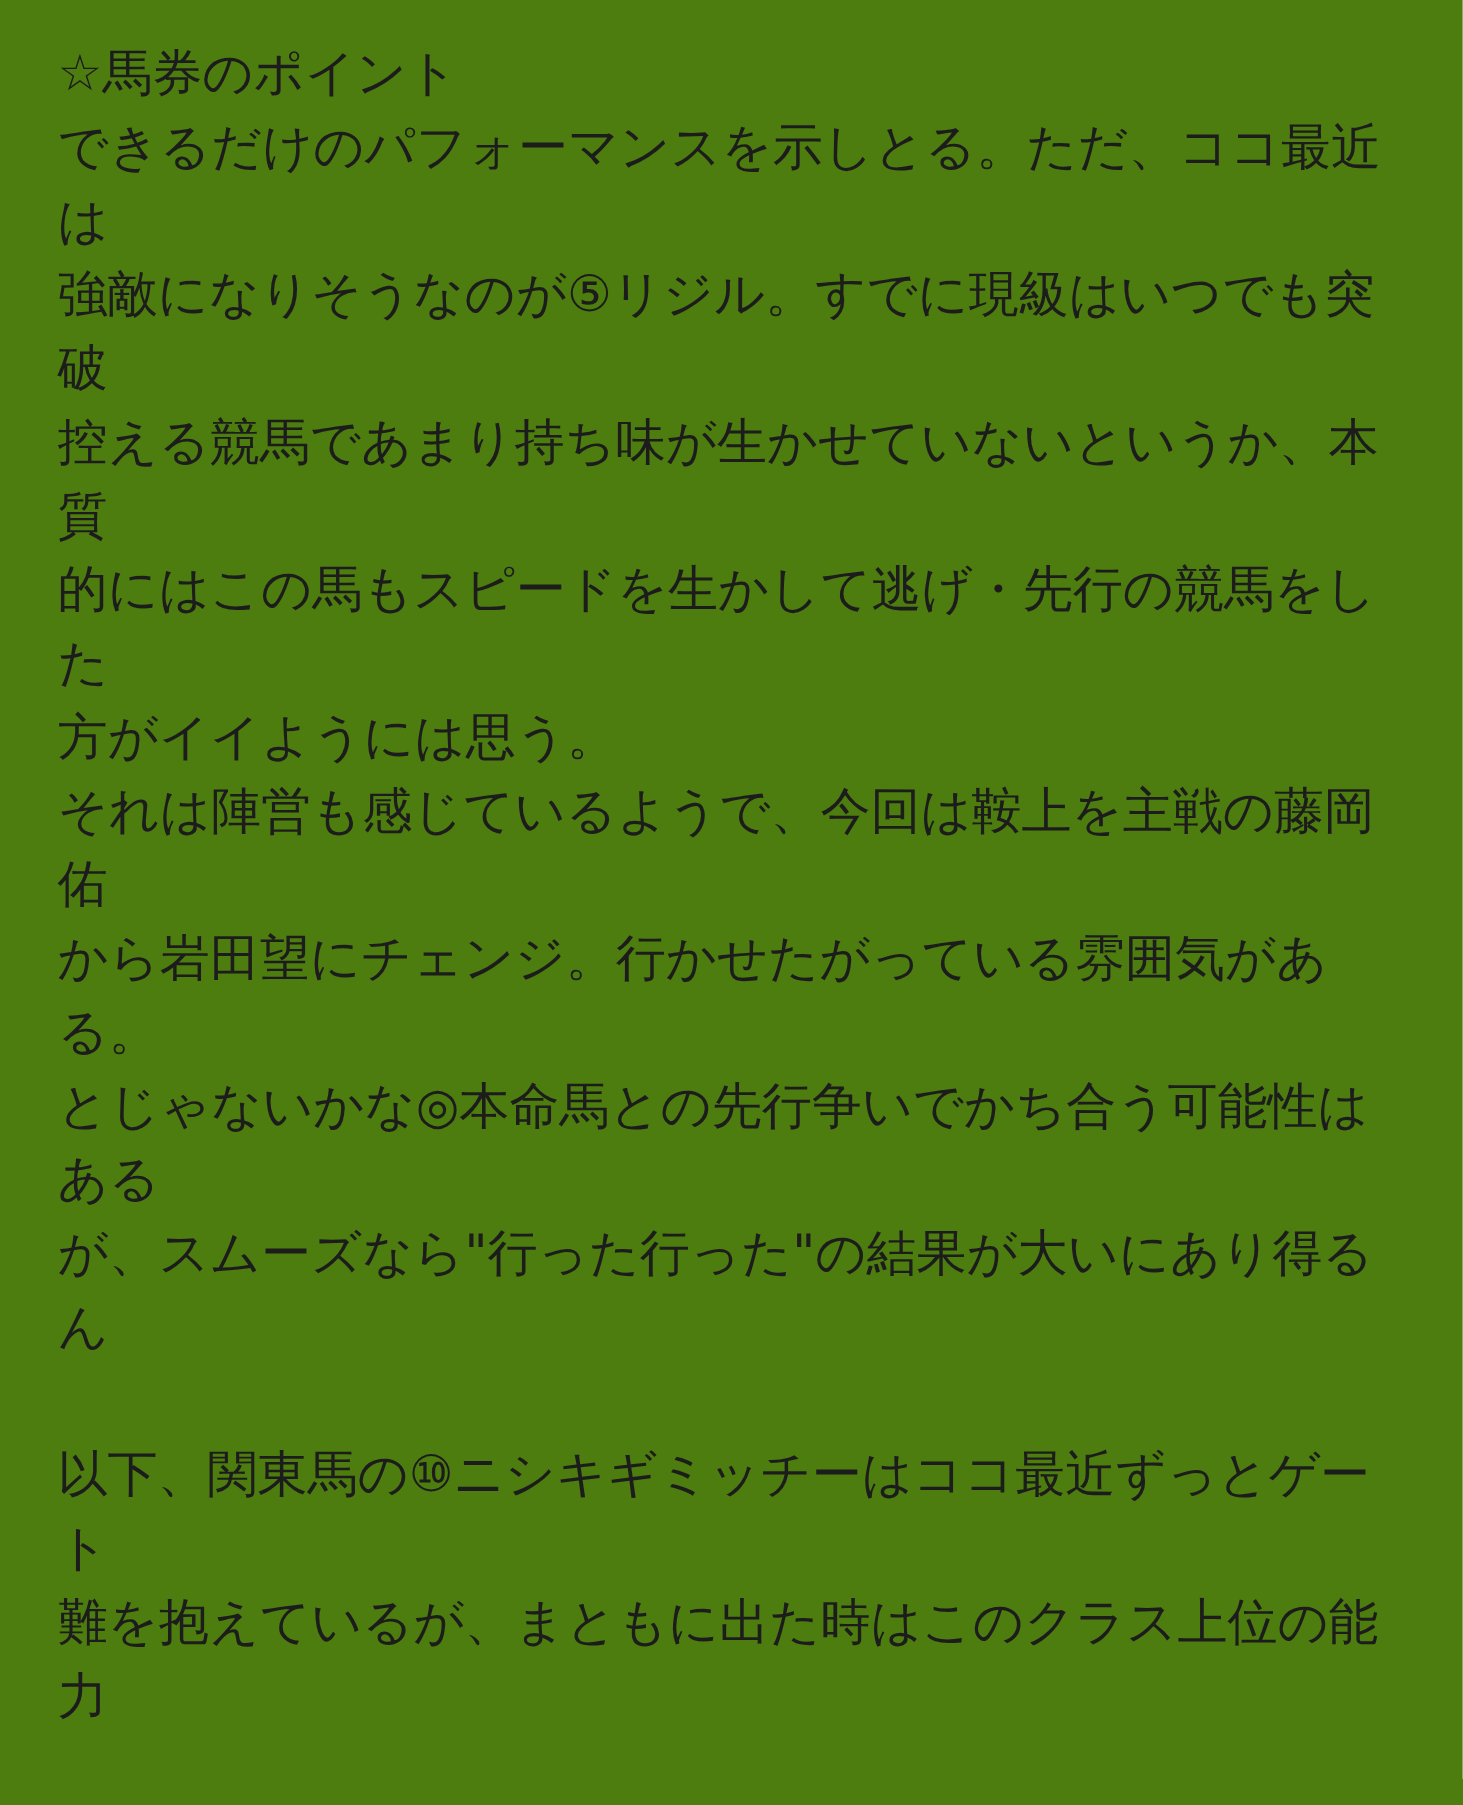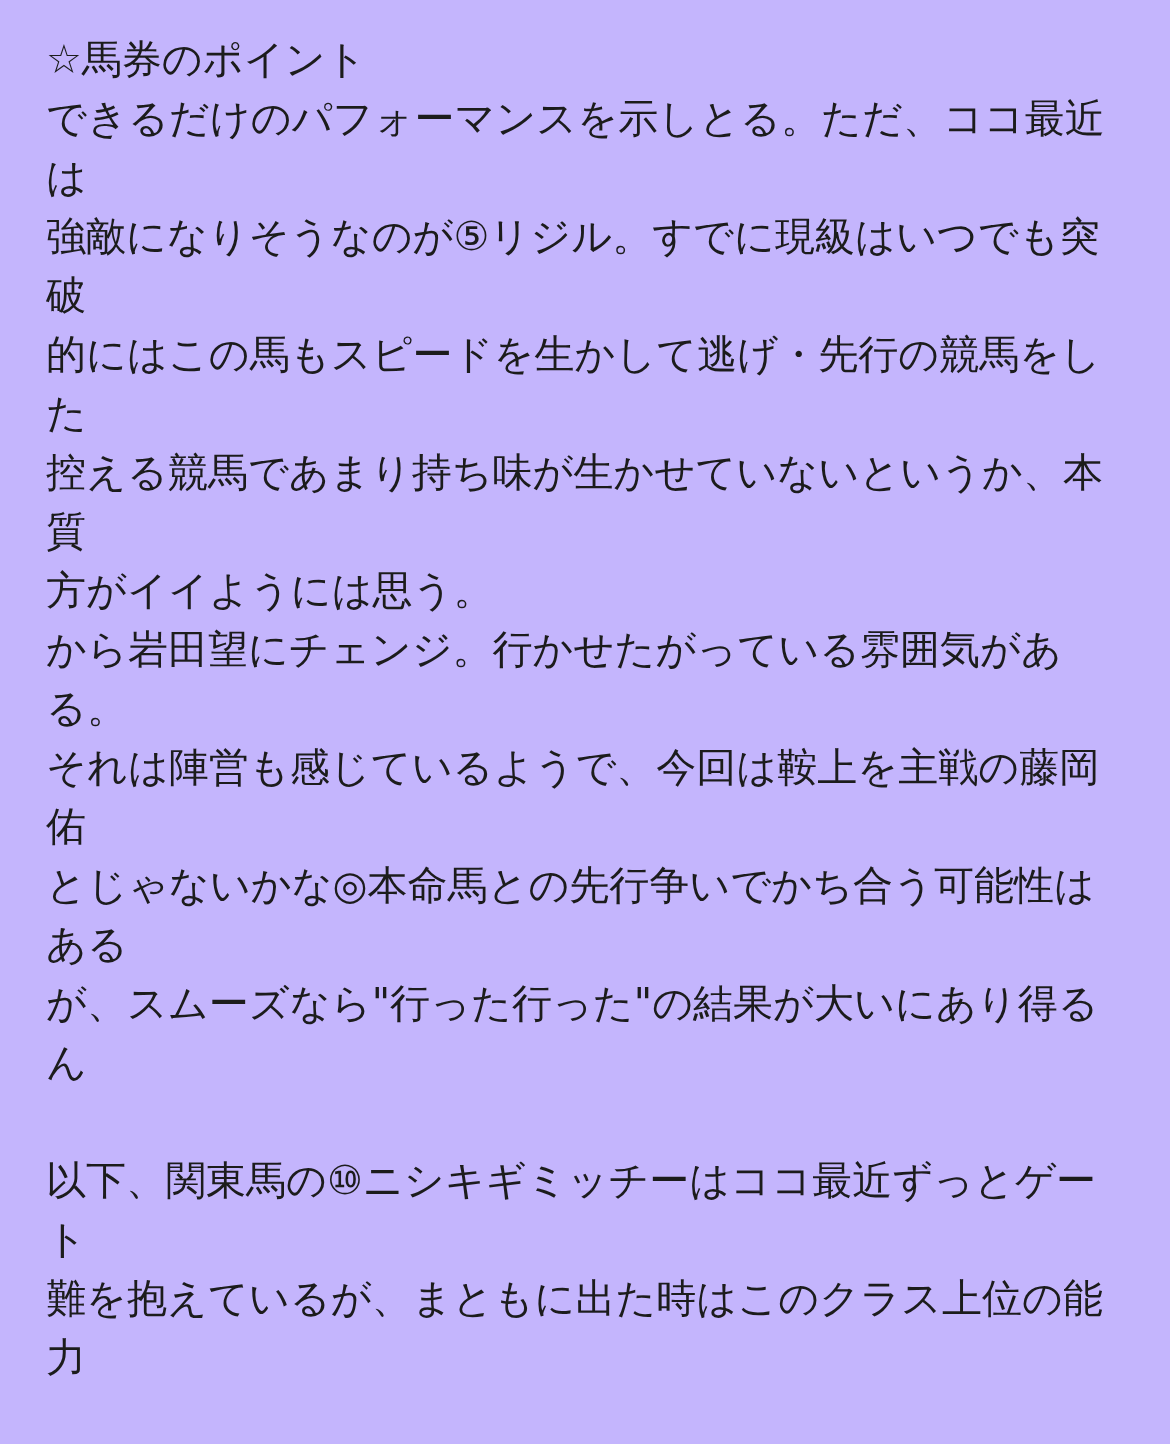--- a/index.html
+++ b/index.html
@@ -11,21 +11,21 @@
     width: 1170px;
     height: 1444px;
     overflow: hidden;
     font-family: "DejaVu Sans", "Liberation Sans", sans-serif;
   }
   .page {
     width: 1170px;
     height: 1444px;
     box-sizing: border-box;
     padding: 30px 48px 4px 46px;
-    background: #c4b5fd;
+    background: #4d7c0f;
   }
   .article {
     color: #1c1c1c;
     font-size: 40px;
     line-height: 59px;
     letter-spacing: 0px;
     font-weight: 500;
     word-break: break-all;
     text-align: left;
   }
@@ -47,25 +47,25 @@
 <div class="page">
   <div class="article">
 
     <div class="para">
       <span class="line">☆馬券のポイント</span>
     </div>
 
     <div class="para">
       <span class="line">できるだけのパフォーマンスを示しとる。ただ、ココ最近は</span>
       <span class="line">強敵になりそうなのが⑤リジル。すでに現級はいつでも突破</span>
+      <span class="line">控える競馬であまり持ち味が生かせていないというか、本質</span>
       <span class="line">的にはこの馬もスピードを生かして逃げ・先行の競馬をした</span>
-      <span class="line">控える競馬であまり持ち味が生かせていないというか、本質</span>
       <span class="line">方がイイようには思う。</span>
+      <span class="line">それは陣営も感じているようで、今回は鞍上を主戦の藤岡佑</span>
       <span class="line">から岩田望にチェンジ。行かせたがっている雰囲気がある。</span>
-      <span class="line">それは陣営も感じているようで、今回は鞍上を主戦の藤岡佑</span>
       <span class="line">とじゃないかな◎本命馬との先行争いでかち合う可能性はある</span>
       <span class="line">が、スムーズなら"行った行った"の結果が大いにあり得るん</span>
     </div>
 
     <div class="spacer"></div>
 
     <div class="para">
       <span class="line">以下、関東馬の⑩ニシキギミッチーはココ最近ずっとゲート</span>
       <span class="line">難を抱えているが、まともに出た時はこのクラス上位の能力</span>
 

